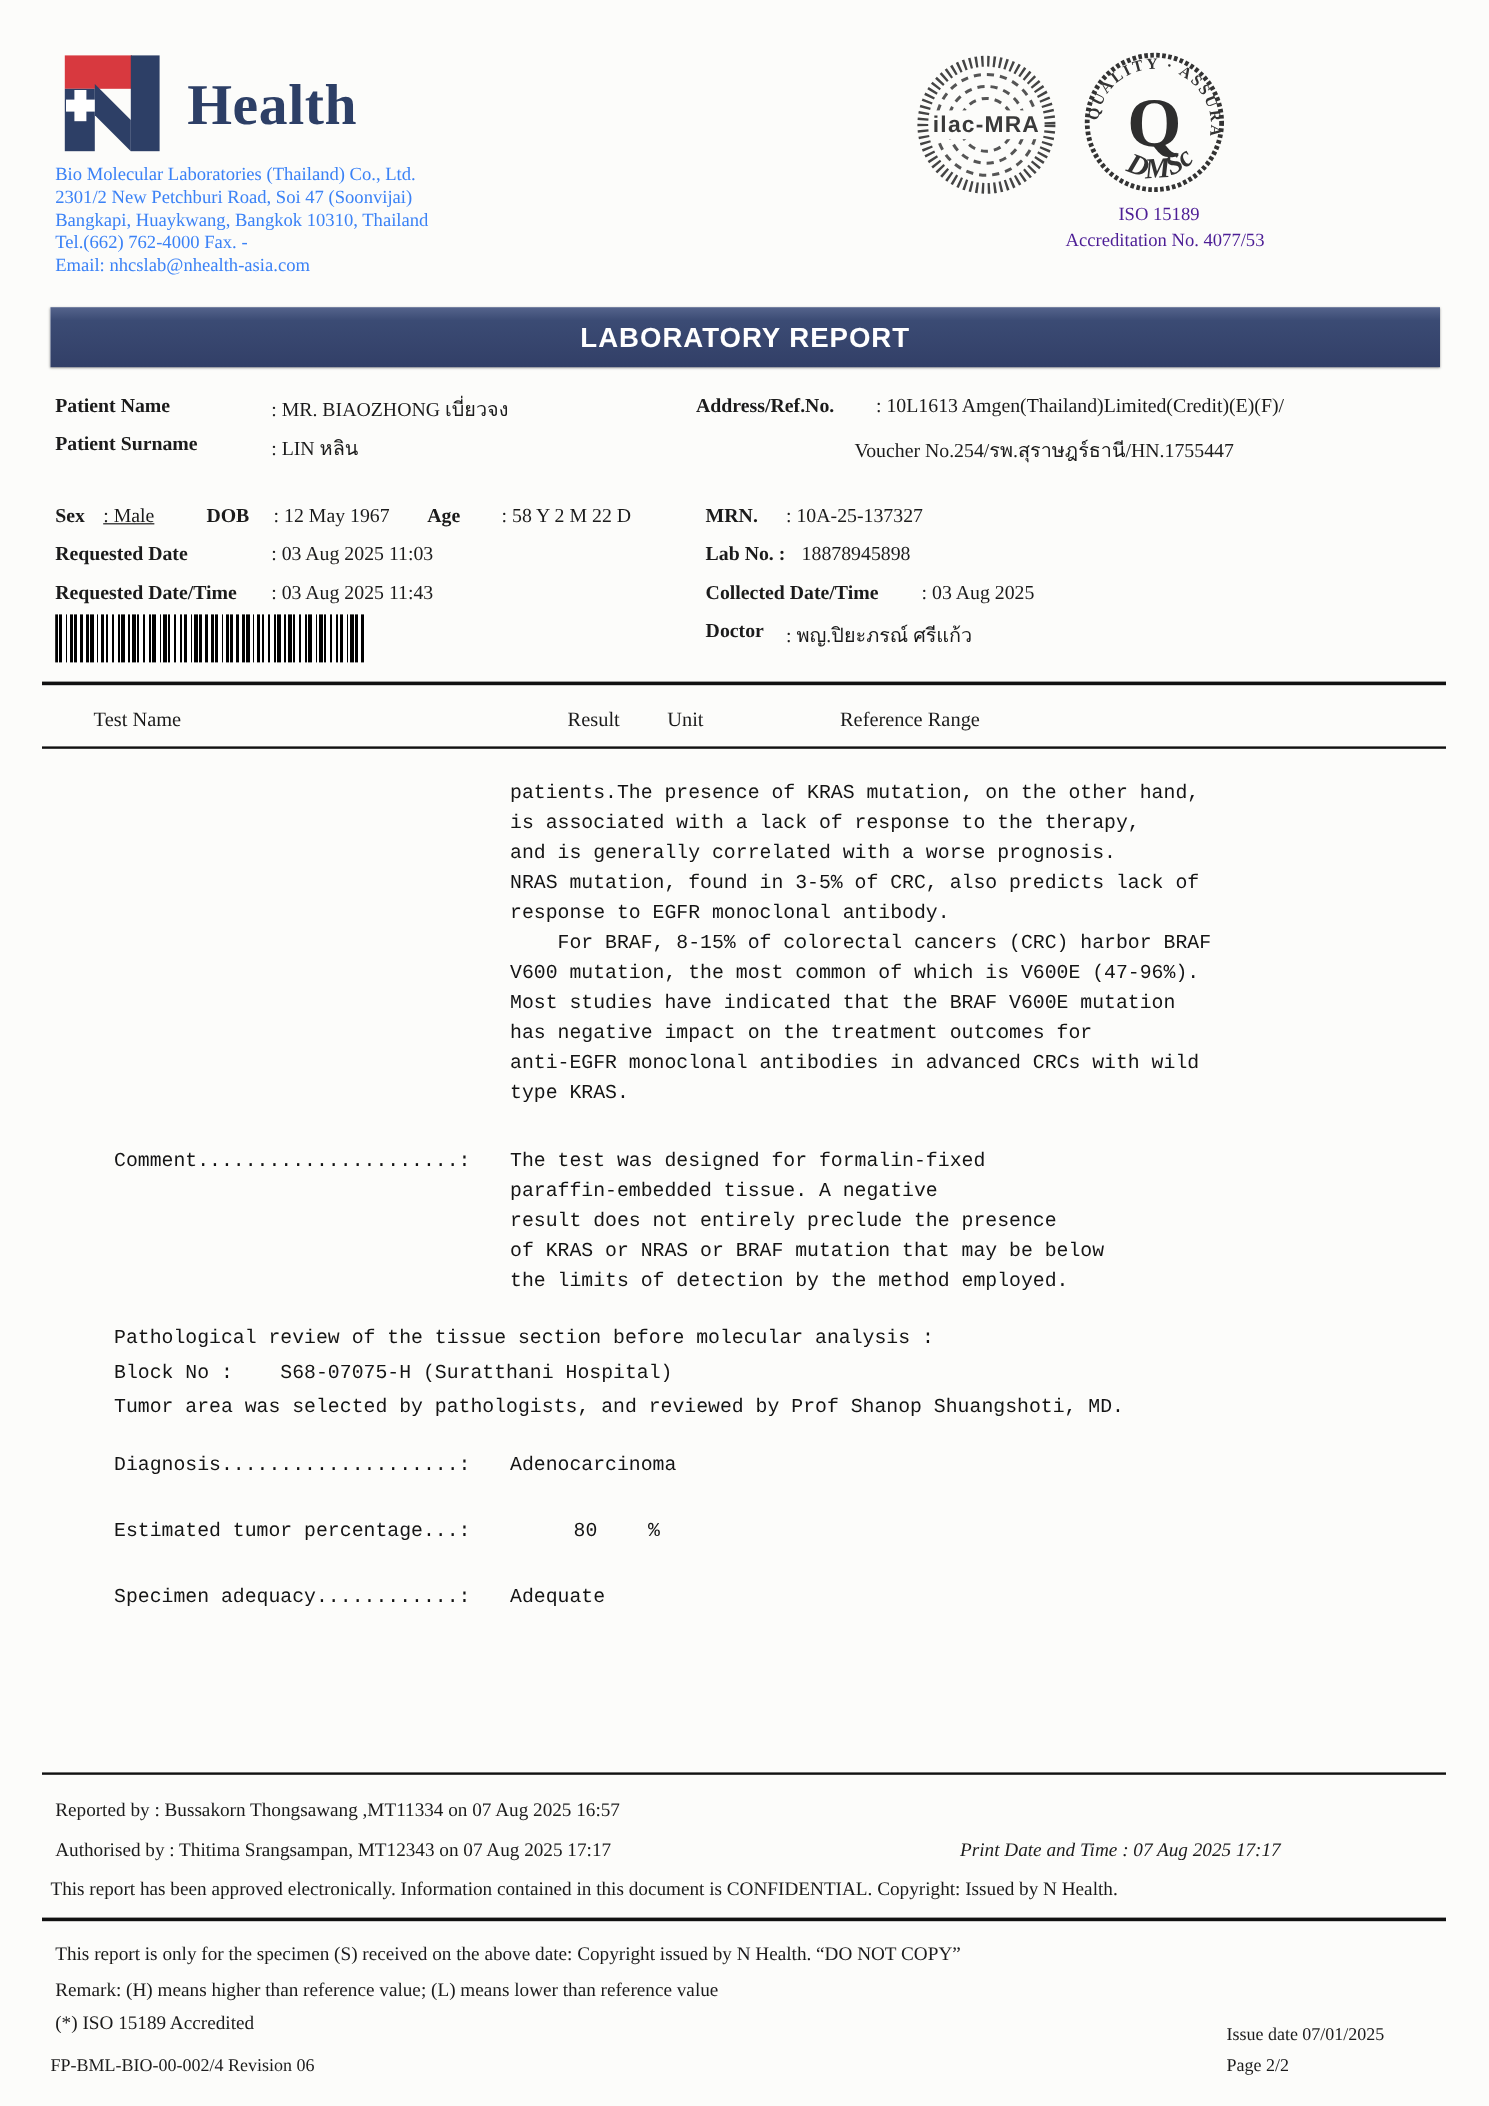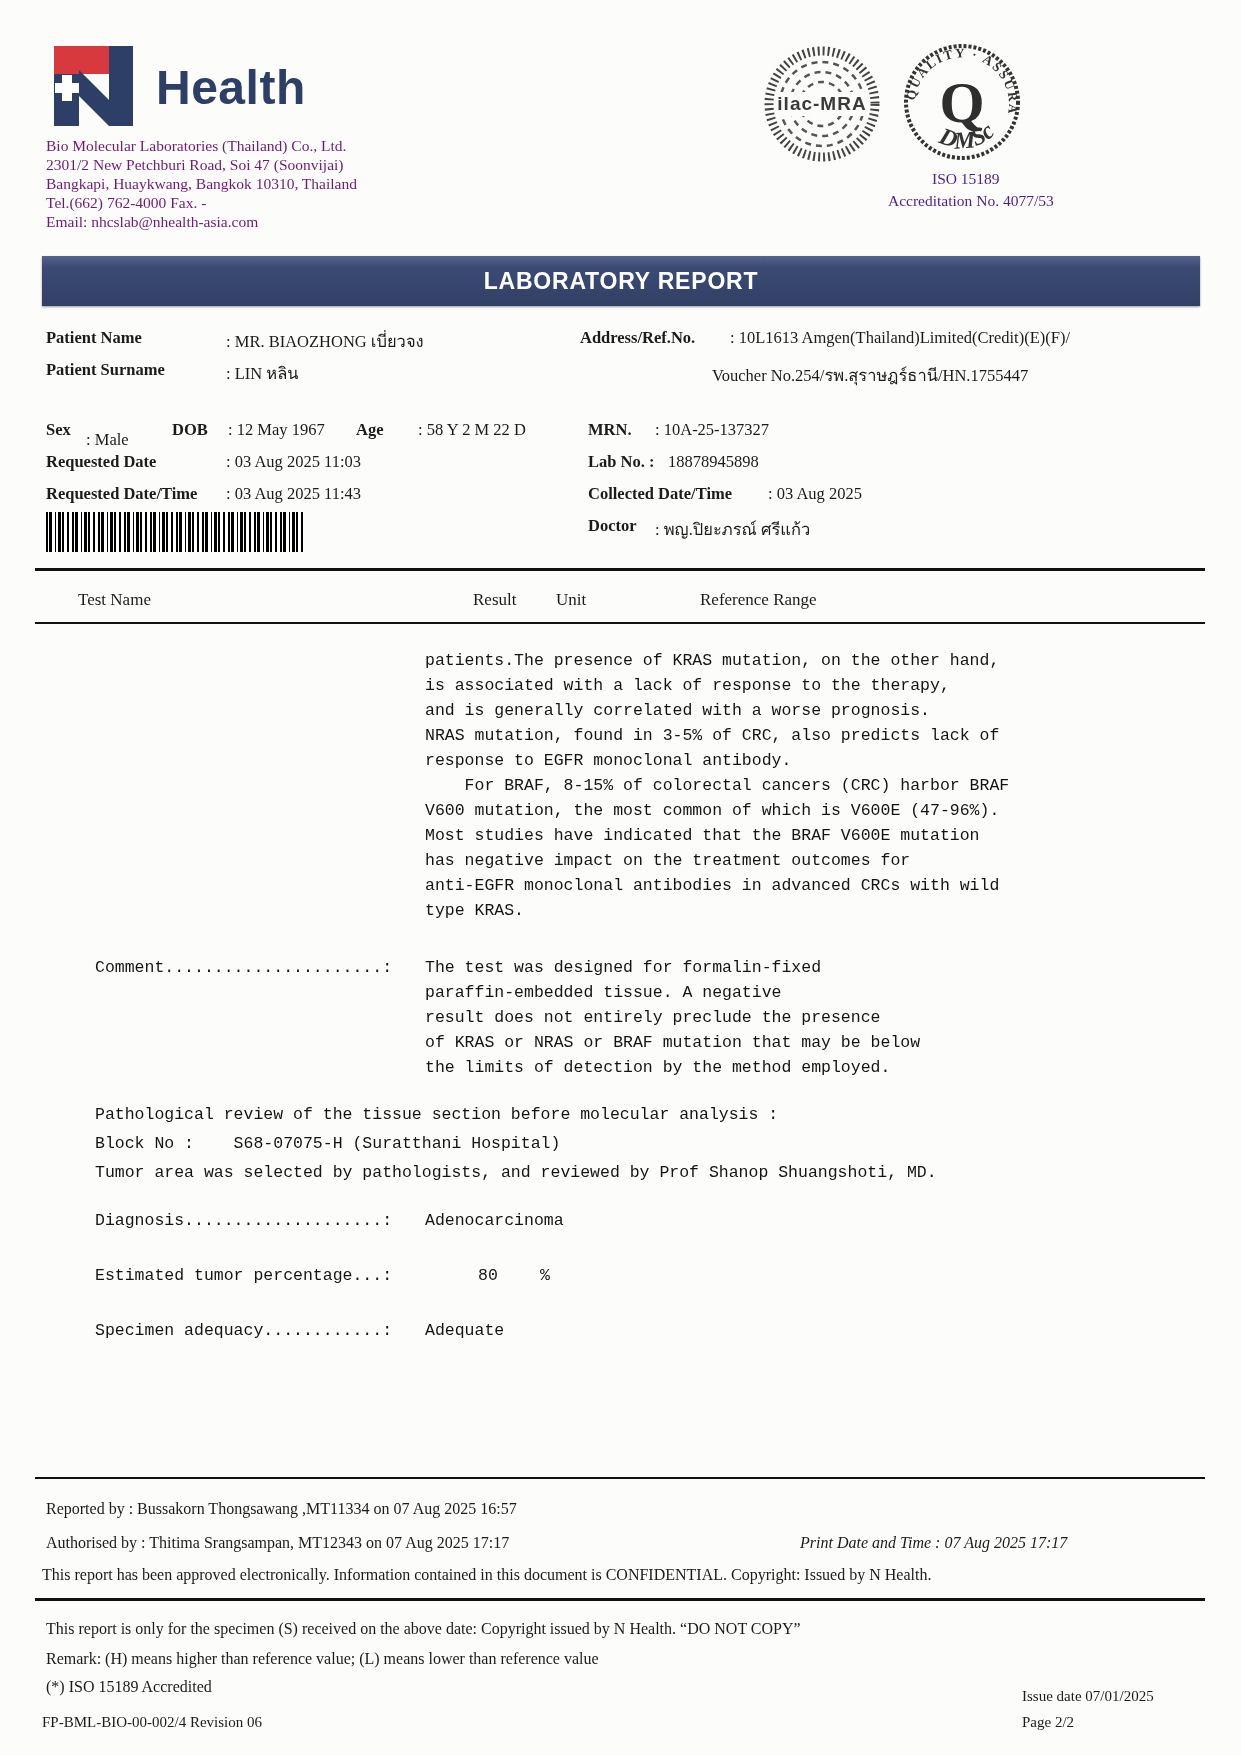--- a/index.html
+++ b/index.html
@@ -6,24 +6,24 @@
   .page {
     position:relative; width:1241px; height:1755px; margin:0 auto;
     background:#fcfcfa; font-family:"Liberation Serif", serif; color:#1b1b1b;
     overflow:hidden;
   }
   .abs { position:absolute; }
   .label { font-weight:600; }
   .serif { font-size:16.5px; }
   .small-serif { font-size:15px; }
   .brand-name {
-    font-family:Liberation Sans, sans-serif; font-weight:bold;
+    font-family:Liberation Serif, serif; font-weight:bold;
     font-size:48px; color:#2d3f66; letter-spacing:0.5px;
   }
-  .addr { font-size:15.5px; line-height:19px; white-space:pre; color:#701a75; }
+  .addr { font-size:15.5px; line-height:19px; white-space:pre; color:#3b82f6; }
   .banner {
     background:linear-gradient(180deg,#55648c 0%, #3b4b74 22%, #323f67 100%);
     color:#fff; font-family:"Liberation Sans", sans-serif; font-weight:bold;
     font-size:23px; letter-spacing:0.8px;
     display:flex; align-items:center; justify-content:center;
     box-shadow:0 1px 2px rgba(0,0,0,.4);
   }
   .mono {
     font-family:"Liberation Mono","DejaVu Sans Mono",monospace;
     font-size:16.5px; line-height:25px; white-space:pre; color:#141414;
@@ -94,21 +94,21 @@
   <div class="abs serif label" style="left:46px; top:328px;">Patient Name</div>
   <div class="abs serif" style="left:226px; top:328px;">: MR. BIAOZHONG เบี่ยวจง</div>
   <div class="abs serif label" style="left:46px; top:360px;">Patient Surname</div>
   <div class="abs serif" style="left:226px; top:360px;">: LIN หลิน</div>
 
   <div class="abs serif label" style="left:580px; top:328px;">Address/Ref.No.</div>
   <div class="abs serif" style="left:730px; top:328px;">: 10L1613 Amgen(Thailand)Limited(Credit)(E)(F)/</div>
   <div class="abs serif" style="left:712px; top:362px;">Voucher No.254/รพ.สุราษฎร์ธานี/HN.1755447</div>
 
   <div class="abs serif label" style="left:46px; top:420px;">Sex</div>
-  <div class="abs serif" style="left:86px; top:430px;">: Male</div>
+  <div class="abs serif" style="left:86px; top:420px;text-decoration:underline;">: Male</div>
   <div class="abs serif label" style="left:172px; top:420px;">DOB</div>
   <div class="abs serif" style="left:228px; top:420px;">: 12 May 1967</div>
   <div class="abs serif label" style="left:356px; top:420px;">Age</div>
   <div class="abs serif" style="left:418px; top:420px;">: 58 Y 2 M 22 D</div>
 
   <div class="abs serif label" style="left:588px; top:420px;">MRN.</div>
   <div class="abs serif" style="left:655px; top:420px;">: 10A-25-137327</div>
 
   <div class="abs serif label" style="left:46px; top:452px;">Requested Date</div>
   <div class="abs serif" style="left:226px; top:452px;">: 03 Aug 2025 11:03</div>

